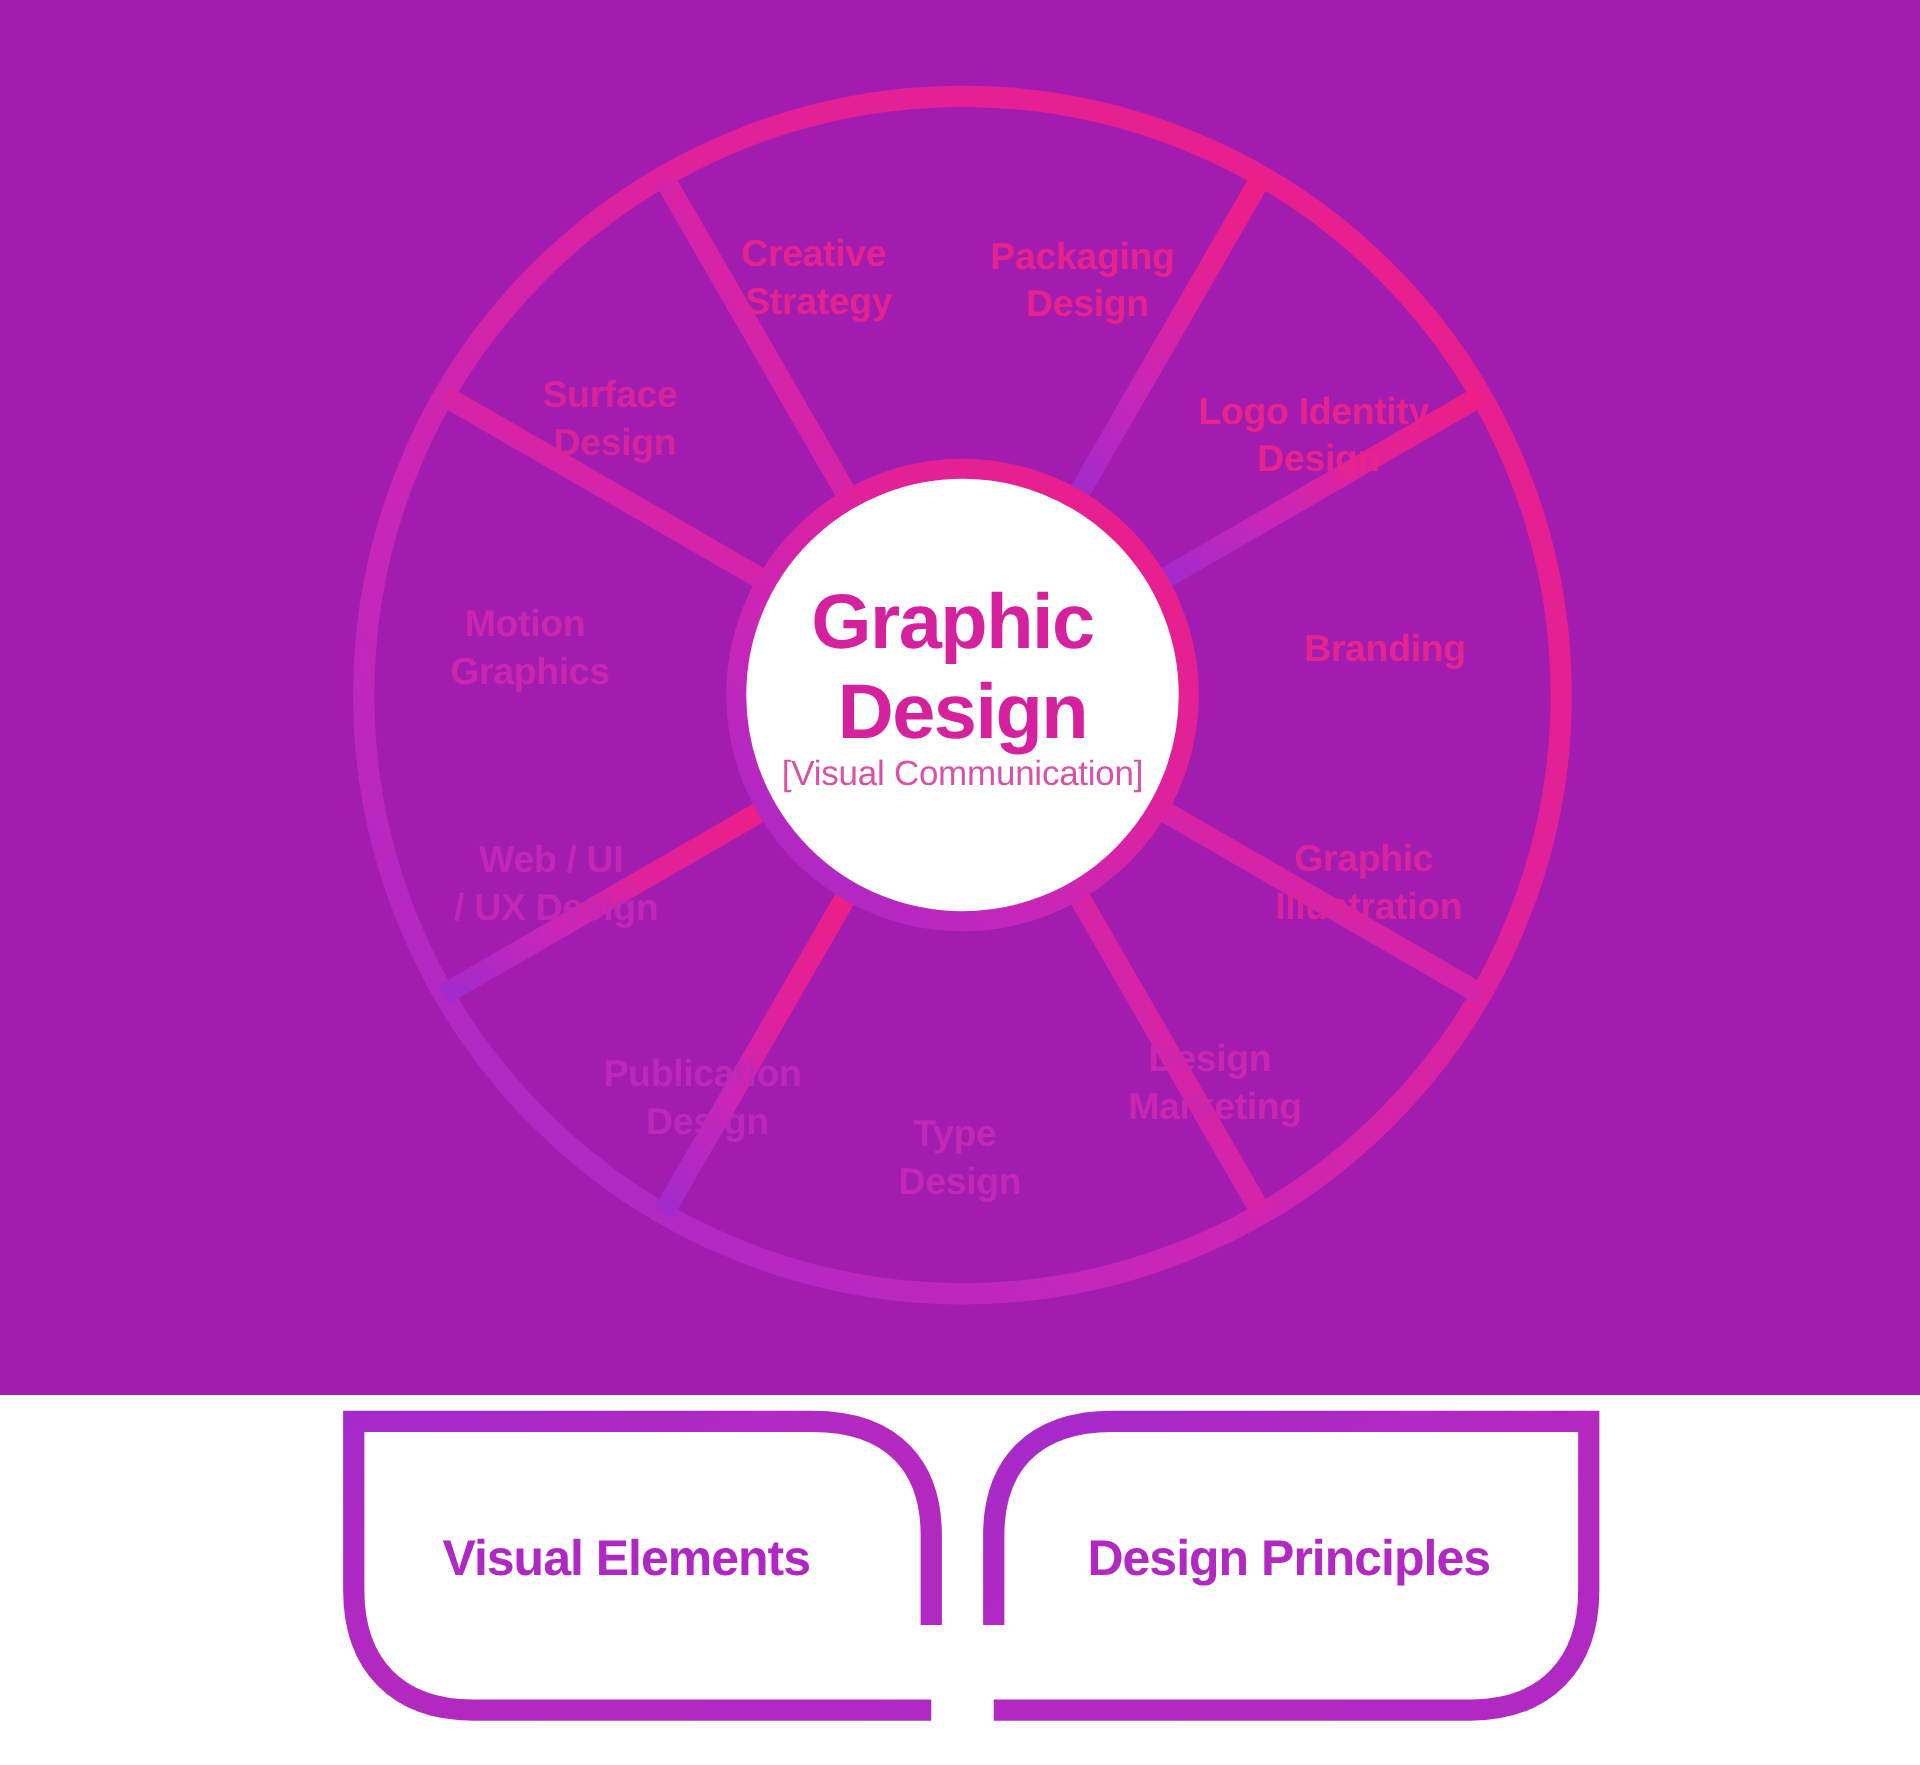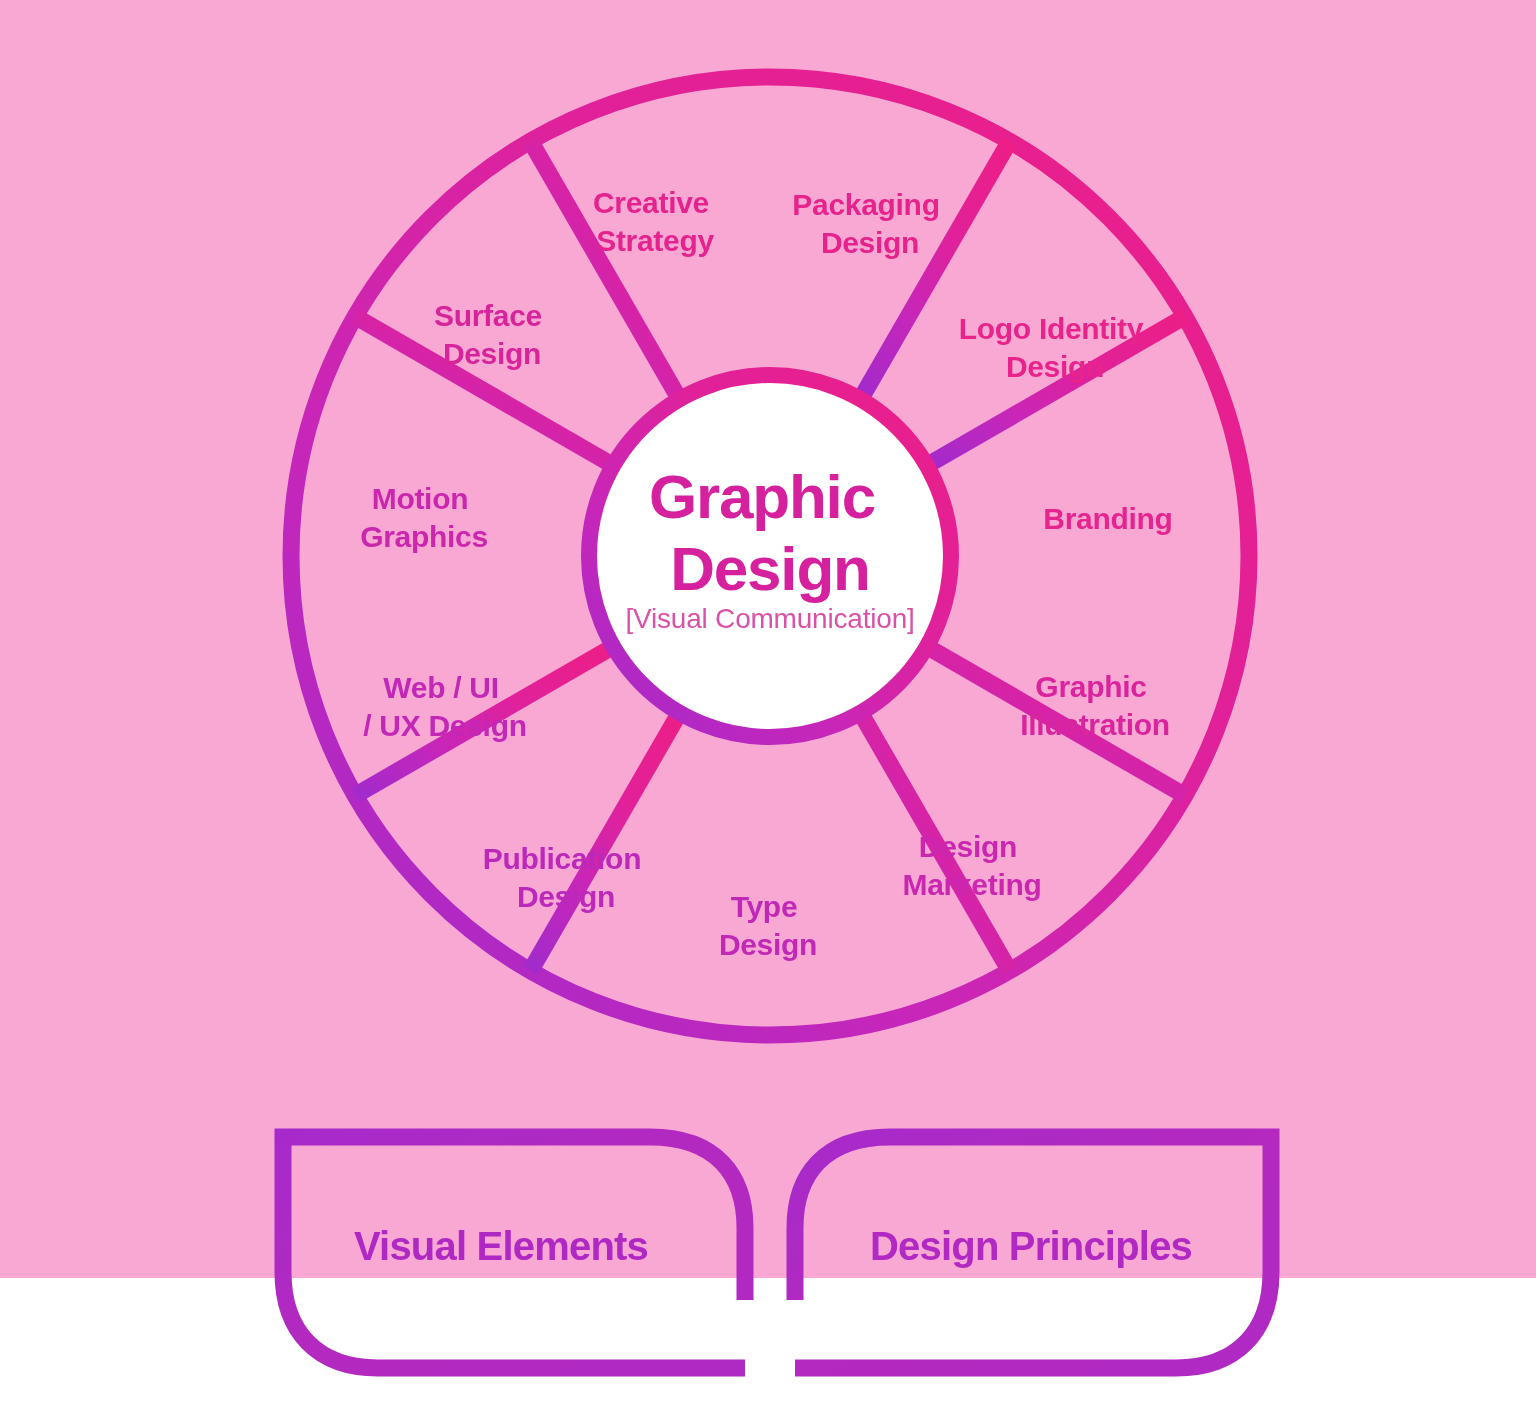--- a/index.html
+++ b/index.html
@@ -9,22 +9,22 @@
   }
   body {
     width: 1536px;
     height: 1412px;
     overflow: hidden;
     font-family: "Liberation Sans", sans-serif;
   }
   #stage {
     position: relative;
     width: 1536px;
-    height: 1278px;
-    background: #f9a8d4;
+    height: 1116px;
+    background: #a21caf;
   }
   svg#flower {
     position: absolute;
     left: 0;
     top: 0;
     width: 1536px;
     height: 1412px;
     display: block;
   }
   .seg-label {

